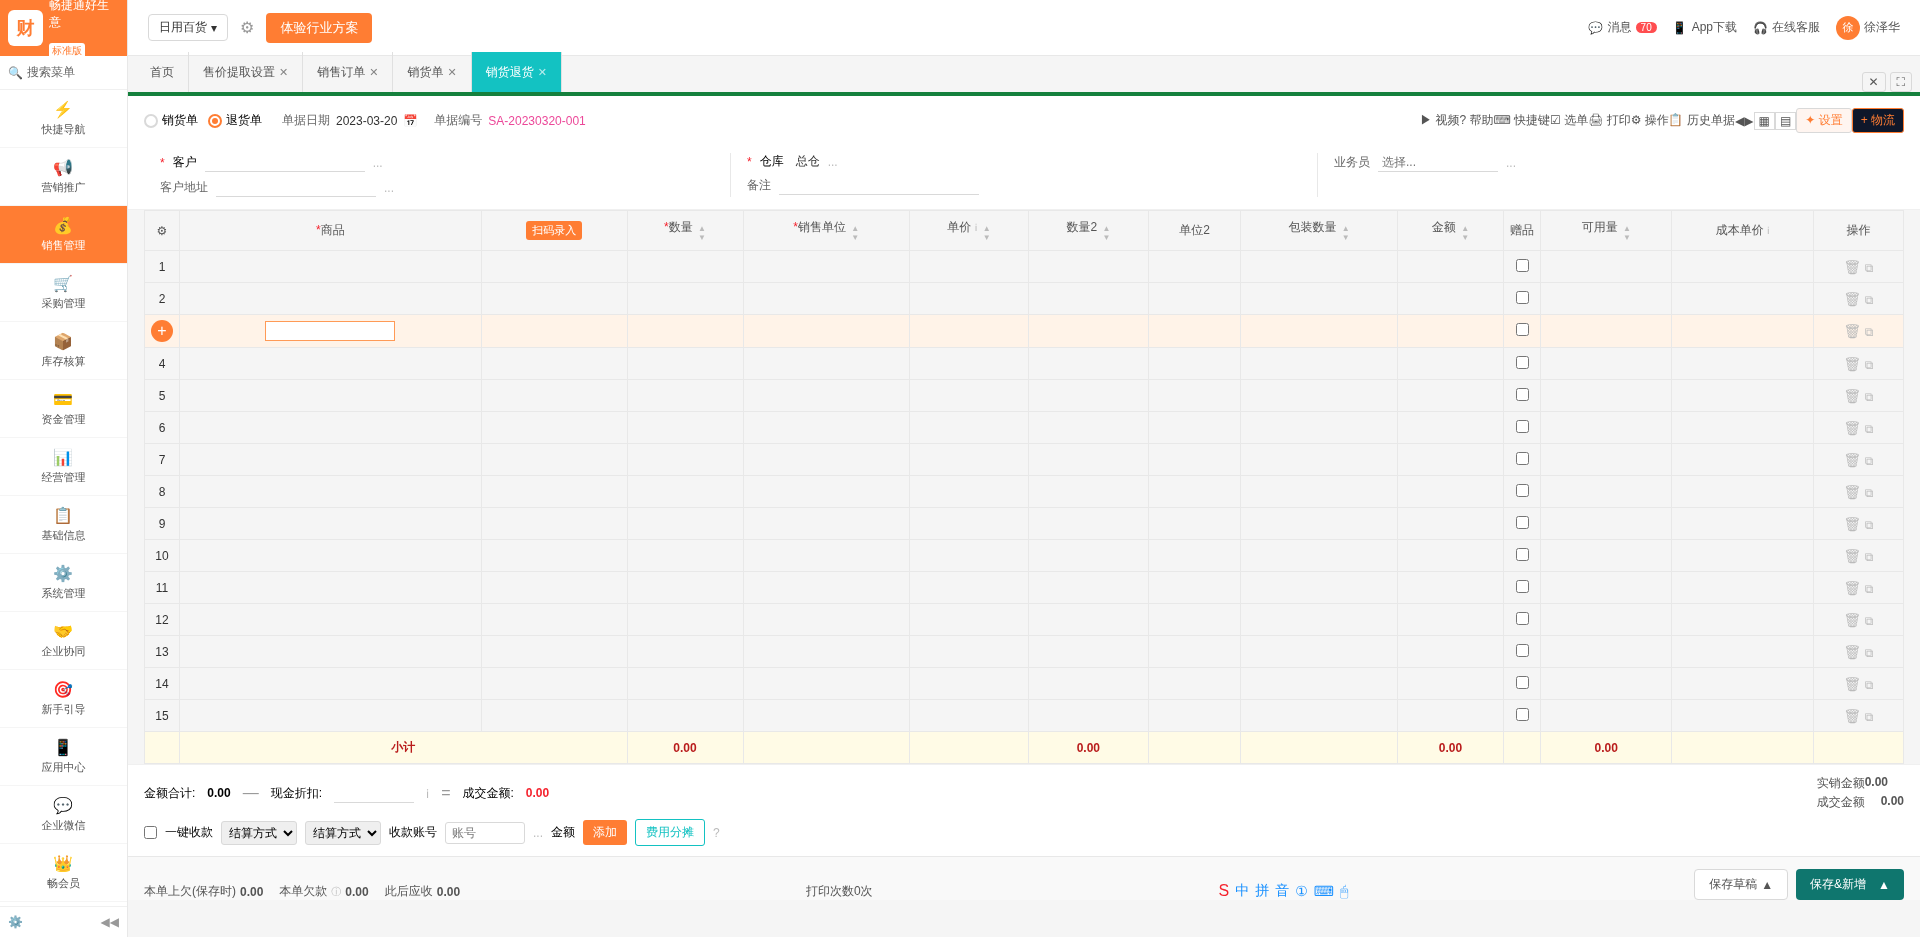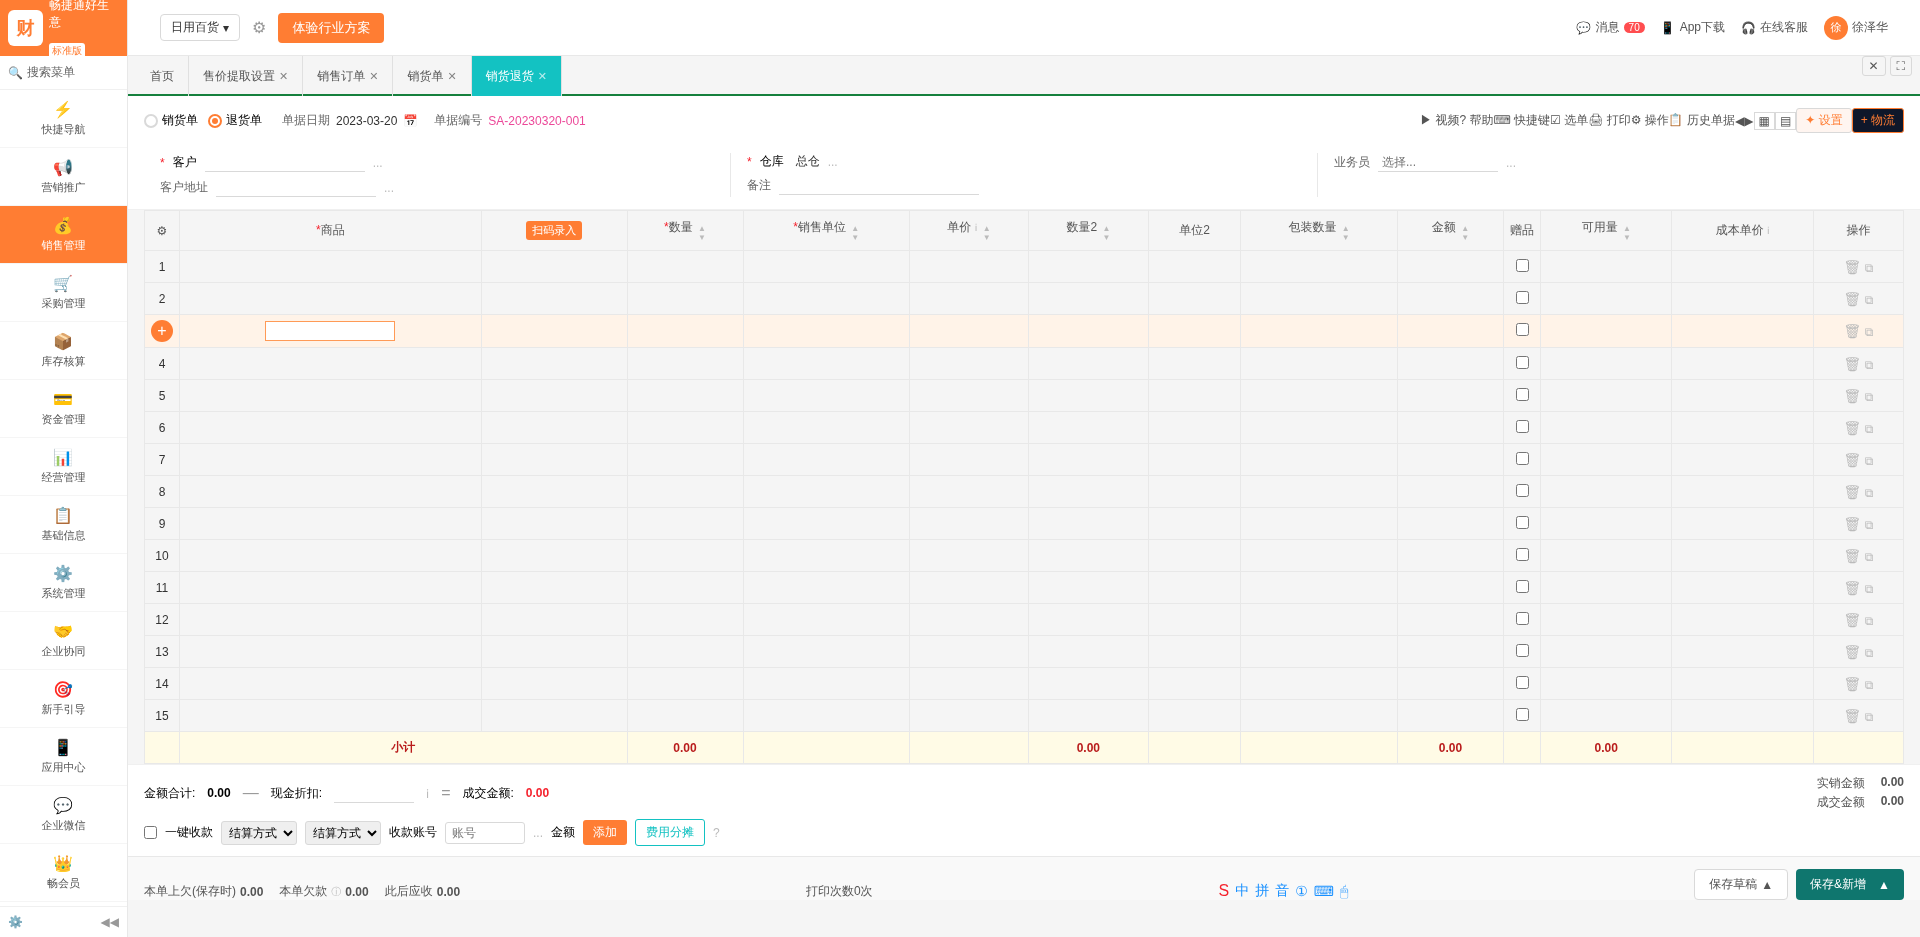--- a/index.html
+++ b/index.html
@@ -16,30 +16,30 @@
     .sidebar-item { display: flex; flex-direction: column; align-items: center; padding: 10px 4px; cursor: pointer; color: #555; border-bottom: 1px solid #f5f5f5; transition: all 0.2s; }
     .sidebar-item.active { background: #ff7d33; color: #fff; }
     .sidebar-item .icon { font-size: 16px; margin-bottom: 3px; }
     .sidebar-item .label { font-size: 11px; text-align: center; }
     .sidebar-bottom { padding: 8px; display: flex; justify-content: space-between; border-top: 1px solid #f0f0f0; }
 
     
     .main { flex: 1; display: flex; flex-direction: column; overflow: hidden; }
 
     
-    .header { height: 56px; background: #fff; display: flex; align-items: center; justify-content: space-between; padding: 0 32px; border-bottom: 1px solid #e8e8e8; }
+    .header { height: 56px; background: #fff; display: flex; align-items: center; justify-content: space-between; padding: 0 20px; border-bottom: 1px solid #e8e8e8; }
     .header-left { display: flex; align-items: center; gap: 12px; }
     .header-select { display: flex; align-items: center; gap: 4px; border: 1px solid #d9d9d9; border-radius: 4px; padding: 4px 10px; cursor: pointer; color: #333; }
     .header-btn-orange { background: #ff7d33; color: #fff; border: none; border-radius: 4px; padding: 6px 14px; cursor: pointer; font-size: 13px; }
     .header-right { display: flex; align-items: center; gap: 16px; color: #555; }
     .header-right-item { display: flex; align-items: center; gap: 4px; cursor: pointer; }
     .msg-badge { background: #ff4d4f; color: #fff; border-radius: 10px; padding: 0 5px; font-size: 10px; }
 
     
-    .tabbar { display: flex; align-items: flex-start; background: #f5f5f5; border-bottom: 2px solid #15803d; padding: 0 8px; height: 40px; }
+    .tabbar { display: flex; align-items: flex-end; background: #f5f5f5; border-bottom: 4px solid #15803d; padding: 0 8px; height: 40px; }
     .tab { display: flex; align-items: center; gap: 4px; padding: 0 14px; height: 40px; cursor: pointer; border-right: 1px solid #e0e0e0; color: #555; white-space: nowrap; }
     .tab.active { background: #13c2c2; color: #fff; }
     .tab .close-x { font-size: 11px; opacity: 0.7; }
     .tabbar-actions { margin-left: auto; display: flex; gap: 4px; }
     .tabbar-action-btn { background: none; border: 1px solid #d9d9d9; border-radius: 3px; padding: 2px 6px; cursor: pointer; color: #555; }
 
     
     .form-header { padding: 12px 16px; background: #fff; border-bottom: 1px solid #f0f0f0; }
     .form-header-row1 { display: flex; align-items: center; gap: 20px; margin-bottom: 10px; }
     .radio-group { display: flex; align-items: center; gap: 10px; }
@@ -650,21 +650,21 @@
         <span style="font-weight:bold;">0.00</span>
         <span class="minus-icon">—</span>
         <span>现金折扣:</span>
         <input type="text" style="width: 80px; border-top: none; border-right: none; border-left: none; border-image: initial; border-bottom: 1px solid rgb(217, 217, 217); padding: 2px 4px;" value="">
         <span style="color:#bbb;">ℹ</span>
         <span class="equals-icon">=</span>
         <span>成交金额:</span>
         <span style="font-weight:bold;color:#f5222d;">0.00</span>
 
         <div style="margin-left:auto;display:flex;flex-direction:column;gap:2px;">
-          <div style="display:flex;gap:16px;font-size:12px;color:#555;">
+          <div style="display:flex;font-size:12px;color:#555;">
             <span>实销金额</span>
             <span style="font-weight:bold;">0.00</span>
           </div>
           <div style="display:flex;gap:16px;font-size:12px;color:#555;">
             <span>成交金额</span>
             <span style="font-weight:bold;">0.00</span>
           </div>
         </div>
       </div>
 

